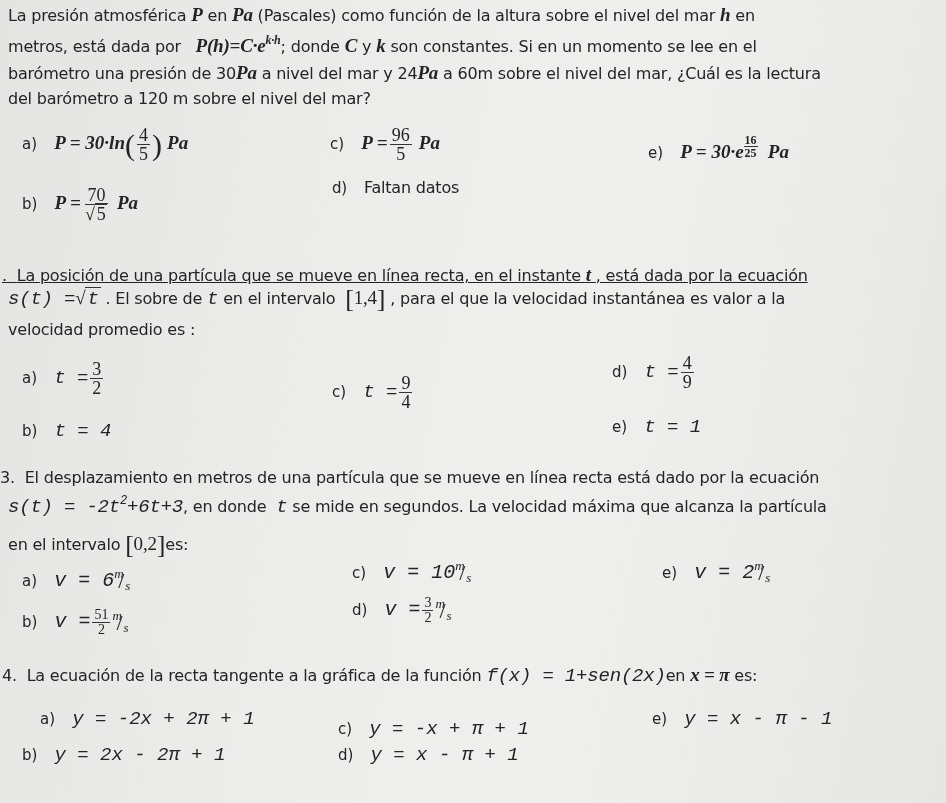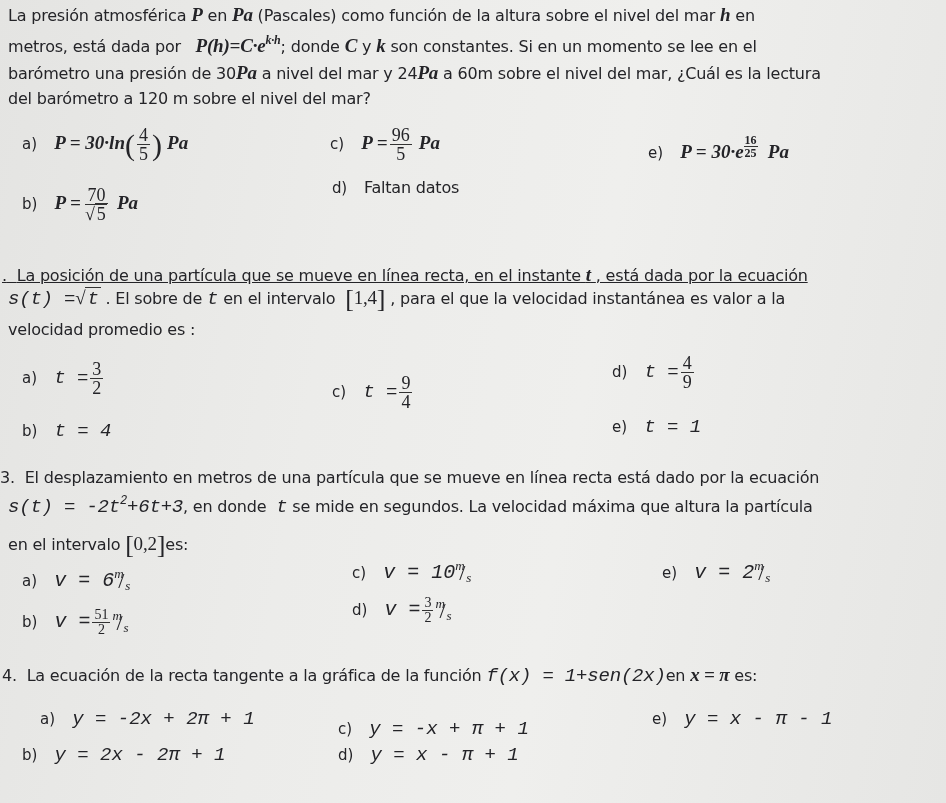--- a/index.html
+++ b/index.html
@@ -155,21 +155,21 @@
 </div>
 
 <div>
   <div class="abs txt" style="left:0px; top:468px;">
     <span>3.</span>&nbsp;
     <span>El desplazamiento en metros de una partícula que se mueve en línea recta está dado por la ecuación</span>
   </div>
   <div class="abs txt" style="left:8px; top:494px;">
     <span class="m"><span>s(t) = -2t</span><sup class="ex">2</sup><span>+6t+3</span></span><span>, en donde</span>&nbsp;
     <span class="m">t</span>
-    <span>se mide en segundos. La velocidad máxima que altura la partícula</span>
+    <span>se mide en segundos. La velocidad máxima que alcanza la partícula</span>
   </div>
   <div class="abs txt" style="left:8px; top:530px;">
     <span>en el intervalo</span>
     <span class="brk">[</span><span class="mr">0,2</span><span class="brk">]</span><span>es:</span>
   </div>
 
   <div class="abs" style="left:22px; top:568px;">
     <span class="lbl">a)</span>
     <span class="m sm">v = 6</span><span class="unit"><span class="u1">m</span><span class="slash">/</span><span class="u2">s</span></span>
   </div>

